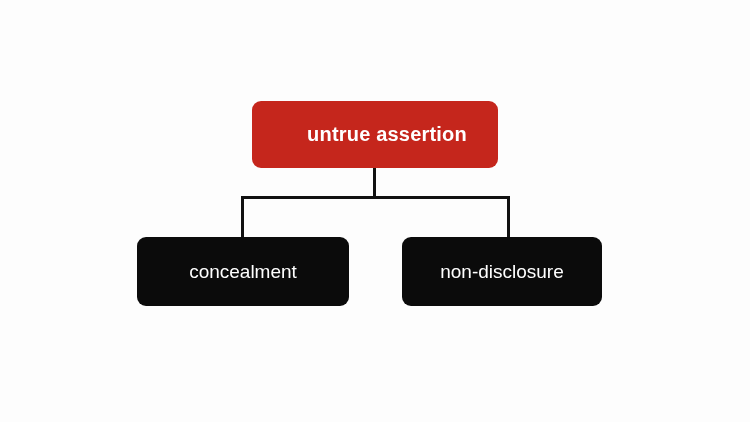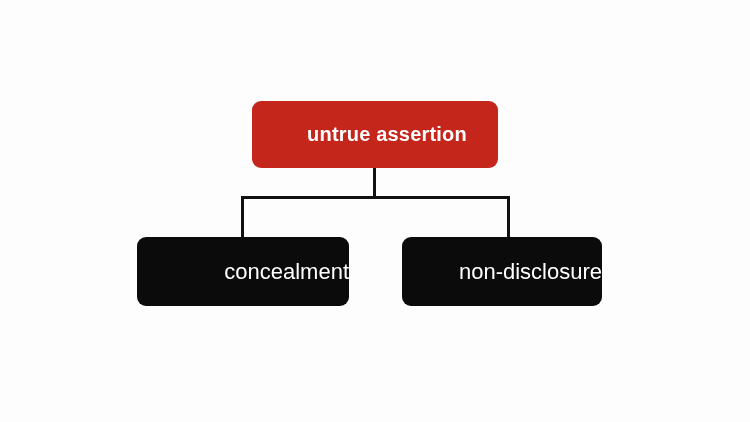--- a/index.html
+++ b/index.html
@@ -38,23 +38,22 @@
     background: #c5261c;
     font-size: 20px;
     font-weight: 700;
     letter-spacing: 0.2px;
     padding-left: 24px;
   }
   .node-child {
     top: 237px;
     height: 69px;
     background: #0b0b0b;
-    font-size: 22px;
+    font-size: 19px;
     font-weight: 400;
-    justify-content: flex-end;
   }
   .node-child-left {
     left: 137px;
     width: 212px;
   }
   .node-child-right {
     left: 402px;
     width: 200px;
   }
   .connector {

